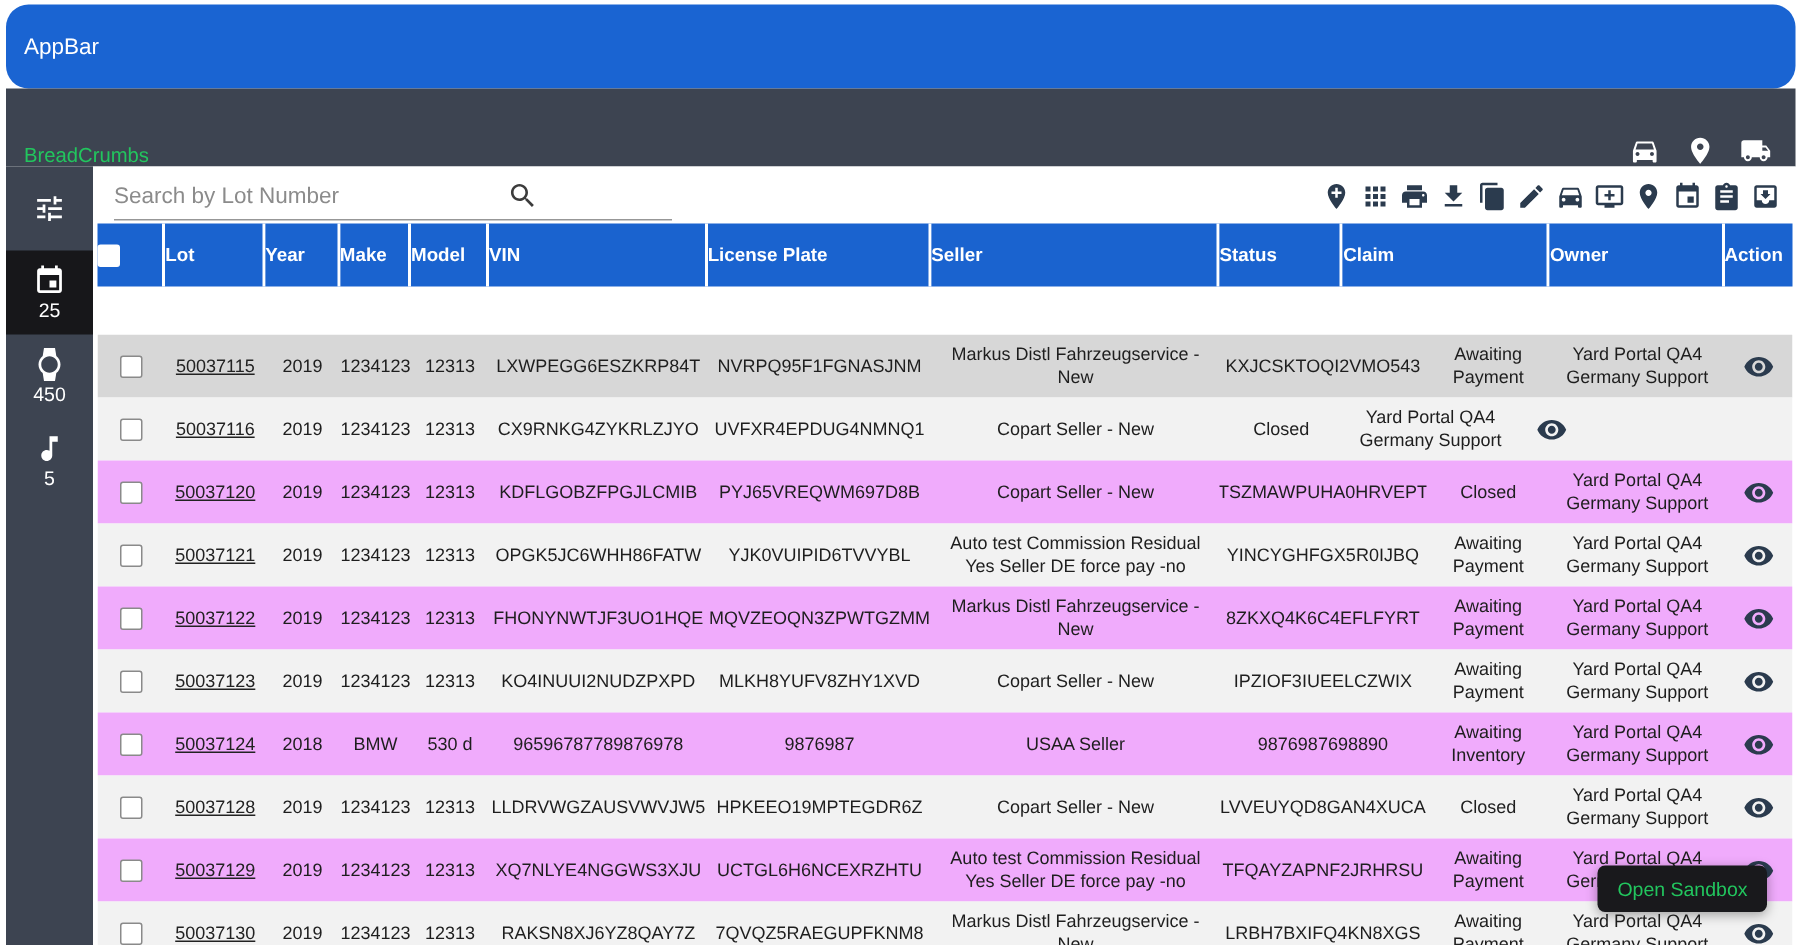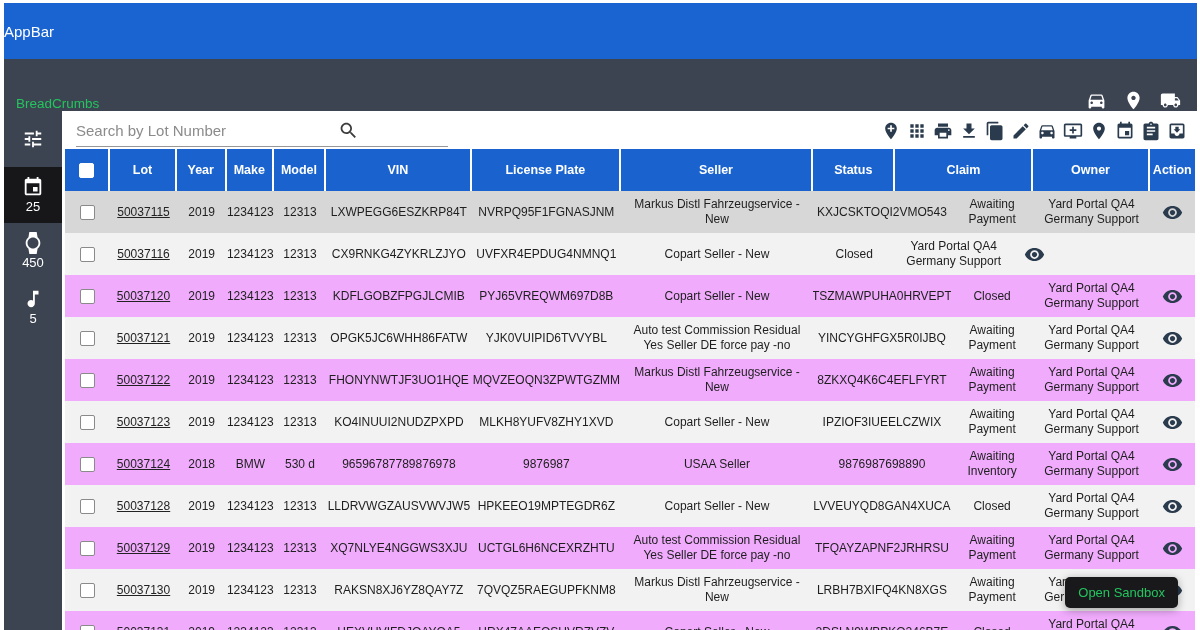--- a/index.html
+++ b/index.html
@@ -2,21 +2,21 @@
 <html style="--app-bar: #1a64d2; --table-header: #1a63cf; --dark-bar: #3d4451; --sidebar-active: #17171a; --row-alt: #f2f2f2; --row-highlight: #d7d7d7; --icon: #2b3b4e; --tooltip-bg: #19191c;"><head>
 <meta charset="utf-8">
 <style>
   * { margin:0; padding:0; box-sizing:border-box; }
   html,body { width:1200px; height:630px; overflow:hidden; background:#fff;
               font-family:"Liberation Sans", sans-serif; }
   .page { position:relative; width:1200px; height:630px; background:#fff;
           padding:3px 3px 0 4px; display:flex; flex-direction:column; overflow:hidden; }
 
   .appbar { height:56px; flex:none; background:var(--app-bar,#1a64d2); color:#fff;
-            display:flex; align-items:center; font-size:15px; }
+            display:flex; align-items:center; padding-left:12px; font-size:15px;border-radius:15px; }
   .crumbbar { height:52px; flex:none; background:var(--dark-bar,#3d4451); color:#22c55e;
               display:flex; align-items:flex-end; padding:0 16px 0 12px; font-size:13.5px; }
   .crumb-icons { margin-left:auto; display:flex; align-items:center; gap:16px; }
   .crumb-ic { display:flex; align-items:center; }
 
   .body-row { flex:1; display:flex; min-height:0; }
   .sidebar { width:58px; flex:none; background:var(--dark-bar,#3d4451);
              display:flex; flex-direction:column; }
   .side-item { height:56px; display:flex; flex-direction:column; align-items:center;
                justify-content:center; color:#fff; cursor:pointer; }
@@ -31,24 +31,24 @@
   .search input { border:none; outline:none; flex:0 0 262px; font-size:15px; color:#444;
                   background:transparent; font-family:inherit; }
   .search input::placeholder { color:#8b8b8b; }
   .search-ic { display:flex; align-items:center; }
   .toolbar { margin-left:auto; display:flex; align-items:center; gap:6px; }
   .tb-btn { display:flex; align-items:center; cursor:pointer; }
 
   .grid { flex:1; min-height:0; margin:0 2px 0 3px; display:flex; flex-direction:column; }
   .thead { display:flex; height:42px; flex:none; }
   .th { background:var(--table-header,#1a63cf); color:#fff; font-weight:bold; font-size:12.5px;
-        display:flex; align-items:center; justify-content:center; text-align:center;
+        display:flex; align-items:center; justify-content:flex-start; text-align:center;
         border-right:2px solid #fff; line-height:1.2; }
   .th:last-child { border-right:none; }
-  .tbody { flex:1; overflow:hidden; }
+  .tbody { flex:1; overflow:hidden;margin-top:32px; }
   .tr { display:flex; height:42px; background:#f0abfc; }
   .tr.alt { background:var(--row-alt,#f2f2f2); }
   .tr.hl  { background:var(--row-highlight,#d7d7d7); }
   .td { display:flex; align-items:center; justify-content:center; text-align:center;
         font-size:12px; color:#1e1e1e; padding:0 3px; line-height:1.25; overflow:hidden; }
   .col-0{width:4.0%}.col-1{width:5.9%}.col-2{width:4.4%}.col-3{width:4.2%}
   .col-4{width:4.6%}.col-5{width:12.9%}.col-6{width:13.2%}.col-7{width:17.0%}
   .col-8{width:12.2%}.col-9{width:7.3%}.col-10{width:10.3%}.col-11{width:4.0%}
 
   .cb { width:15px; height:15px; border:1px solid #8a8a8a; border-radius:2px;

